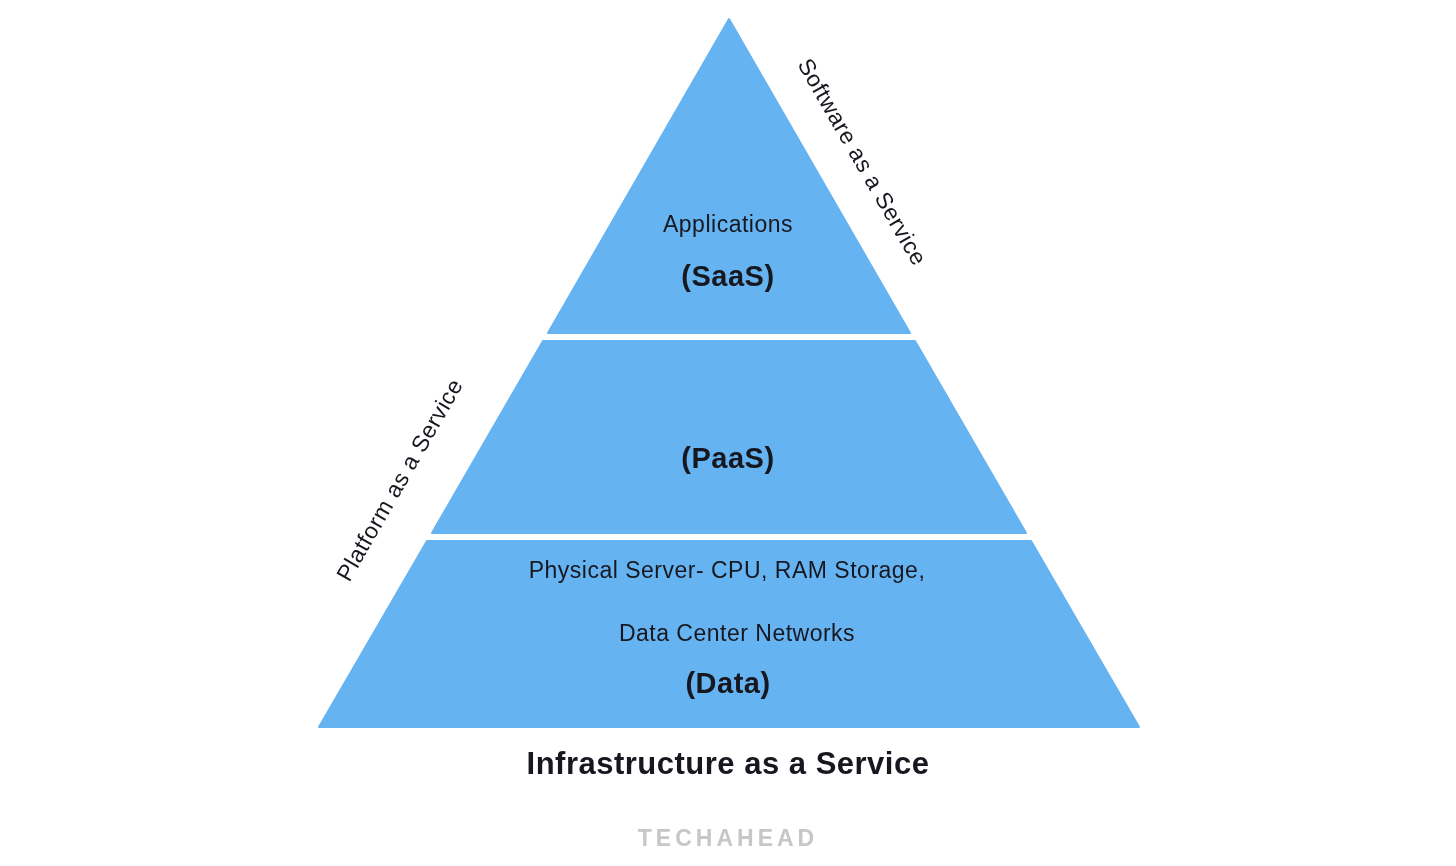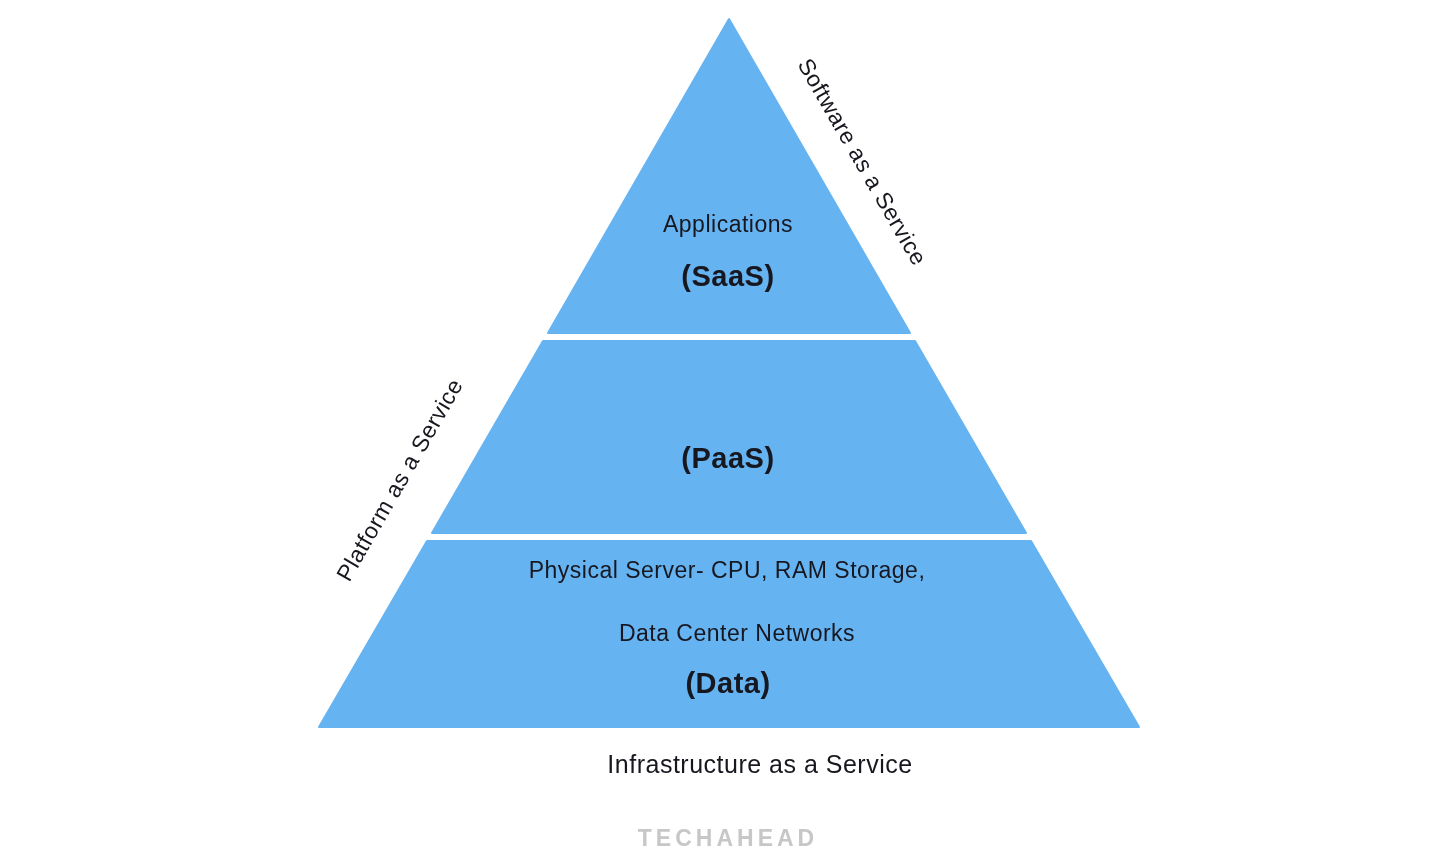--- a/index.html
+++ b/index.html
@@ -54,24 +54,23 @@
   }
   .side-label.software {
     left: 862px; top: 162px;
     transform: translate(-50%, -50%) rotate(60deg);
   }
   .side-label.platform {
     left: 400px; top: 480px;
     transform: translate(-50%, -50%) rotate(-60deg);
   }
   .base-label {
-    font-size: 25px;
-    font-weight: 400;
+    font-size: 31px;
+    font-weight: 700;
     letter-spacing: 0.5px;
-    margin-left: 32px;
   }
   .logo {
     font-size: 23px;
     font-weight: 700;
     letter-spacing: 4px;
     color: var(--logo-gray, #C7C7C7);
   }
   
   .t1-title { left: 728px; top: 224px; }
   .t1-abbr  { left: 728px; top: 257px; margin-top: 19px; }

